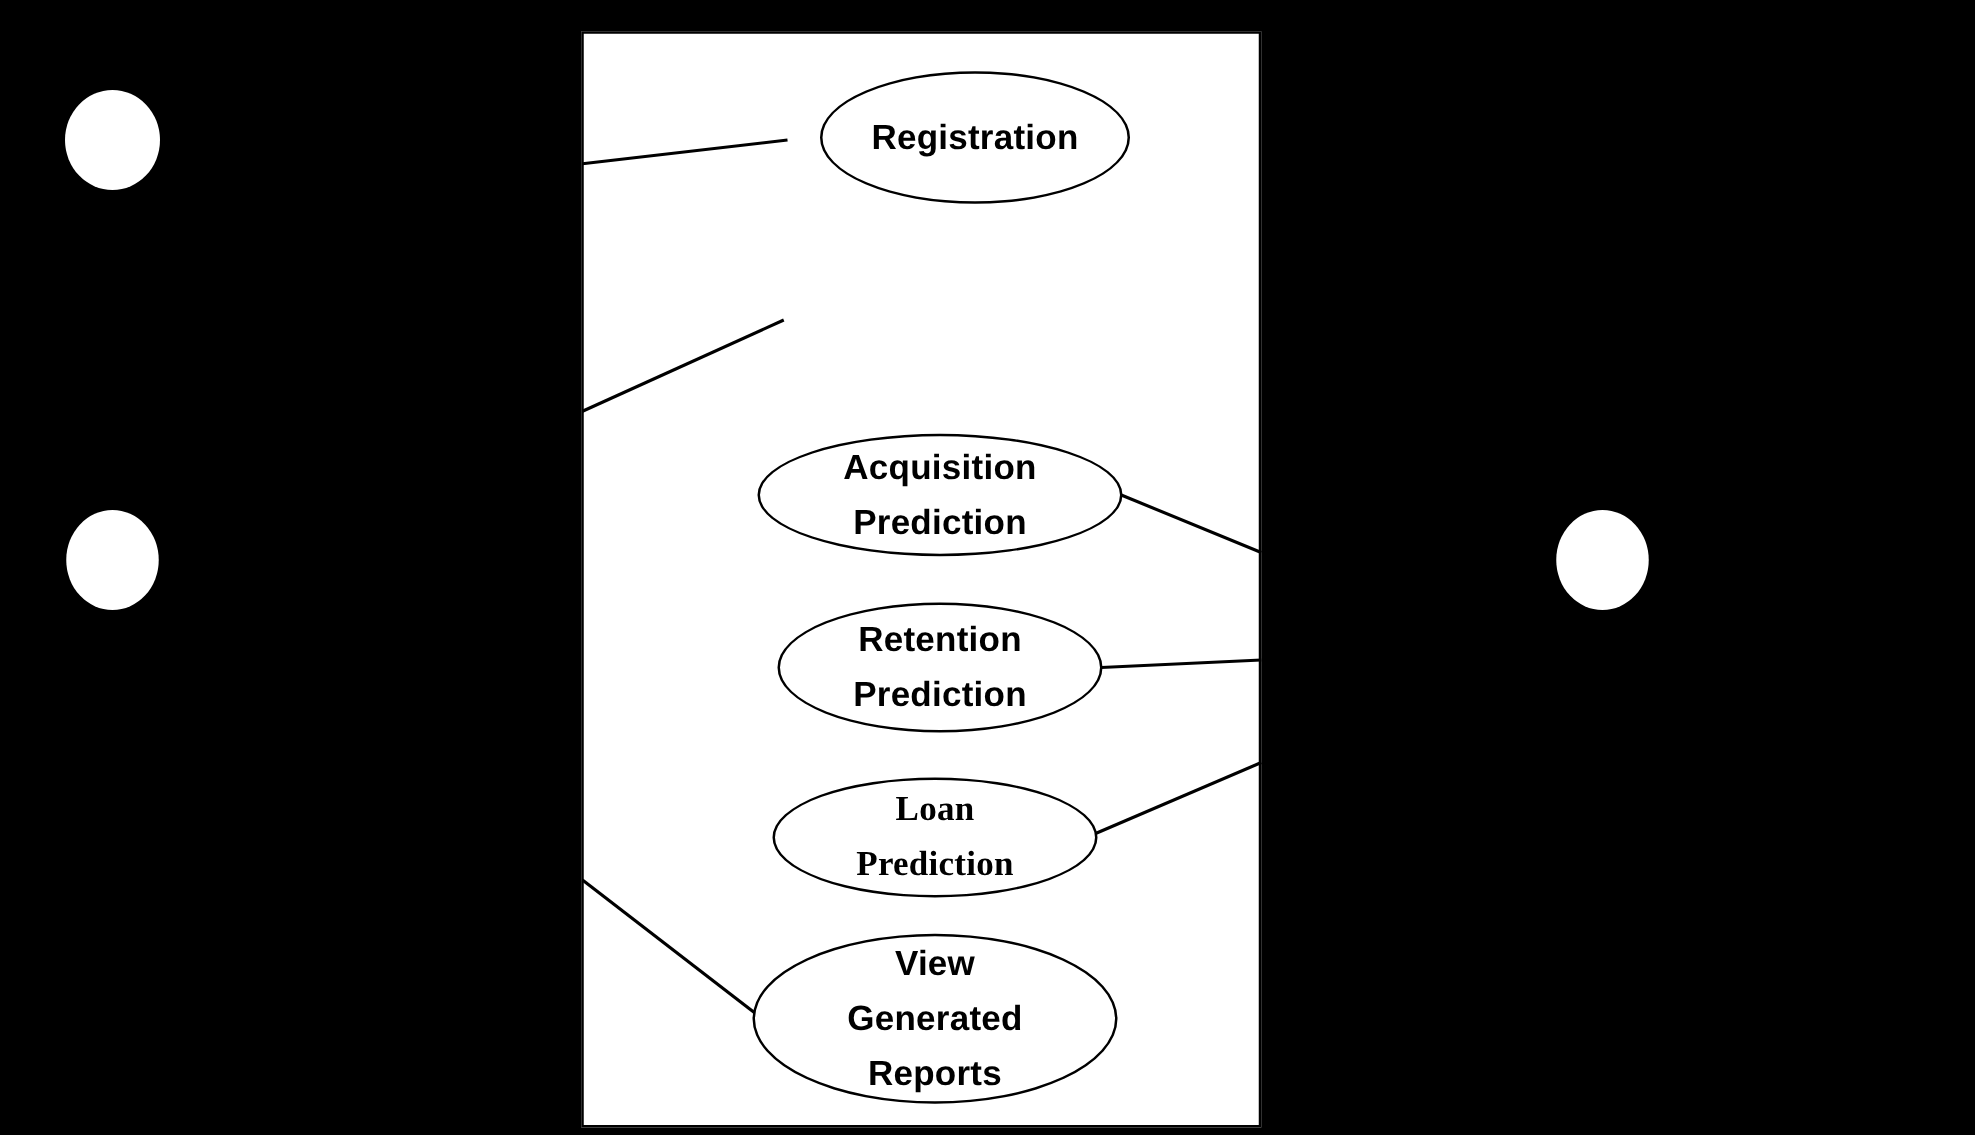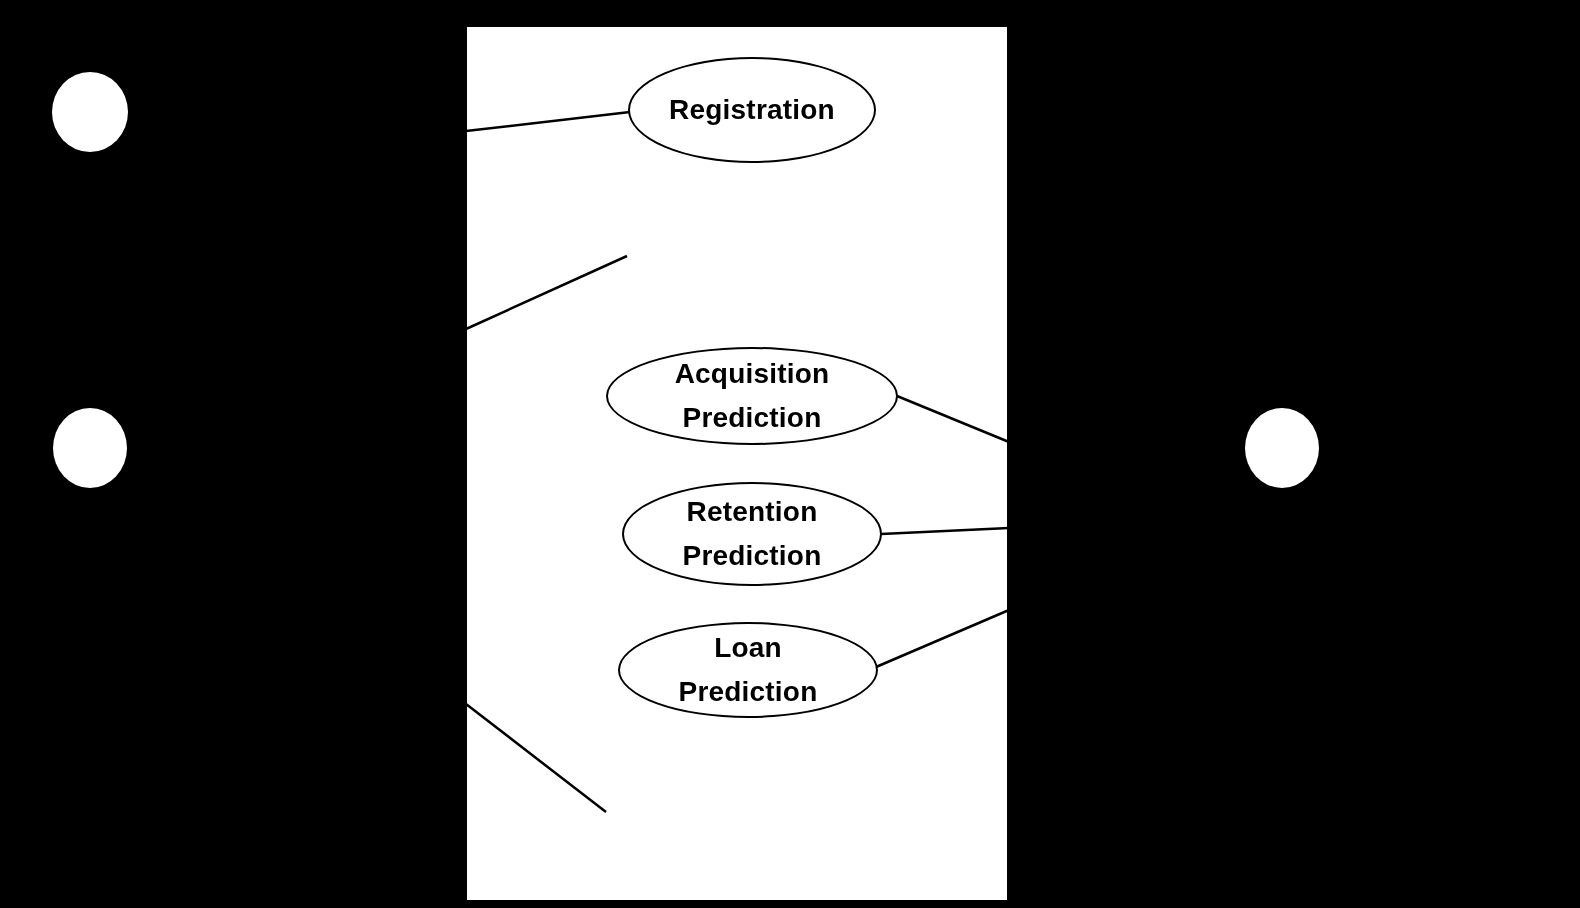--- a/index.html
+++ b/index.html
@@ -45,25 +45,25 @@
     text-align: center;
   }
   .usecase .label {
     font-size: 28px;
     line-height: 44px;
     font-weight: 600;
     color: #000000;
     white-space: pre-line;
     letter-spacing: 0.2px;
   }
-  .uc-registration { left: 628px; top: 57px;  width: 248px; height: 106px; }
+  .uc-registration { left: 656px; top: 57px;  width: 248px; height: 106px; }
   .uc-login        { left: 623px; top: 203px; width: 262px; height: 102px; }
   .uc-acquisition  { left: 606px; top: 347px; width: 292px; height: 98px; justify-content: center;  }
   .uc-retention    { left: 622px; top: 482px; width: 260px; height: 104px; }
-  .uc-loan         { left: 618px; top: 622px; width: 260px; height: 96px;  }
+  .uc-loan         { left: 618px; top: 622px; width: 260px; height: 96px; font-family: Liberation Serif, serif;  }
   .uc-reports      { left: 602px; top: 747px; width: 292px; height: 136px; }
   .actor-head {
     position: absolute;
     background: #ffffff;
     border-radius: 50%;
   }
   .actor-left-1 { left: 52px;   top: 72px;  width: 76px; height: 80px; }
   .actor-left-2 { left: 53px;   top: 408px; width: 74px; height: 80px; }
   .actor-right-1{ left: 1245px; top: 408px; width: 74px; height: 80px; }
 </style>
@@ -96,18 +96,23 @@
   <div class="usecase uc-retention">
     <span class="label">Retention
 Prediction</span>
   </div>
 
   <div class="usecase uc-loan">
     <span class="label">Loan
 Prediction</span>
   </div>
 
+  <div class="usecase uc-reports">
+    <span class="label">View
+Generated
+Reports</span>
+  </div>
 
   <div class="actor-head actor-left-1"></div>
   <div class="actor-head actor-left-2"></div>
   <div class="actor-head actor-right-1"></div>
 
 </div>
 
 </body></html>

